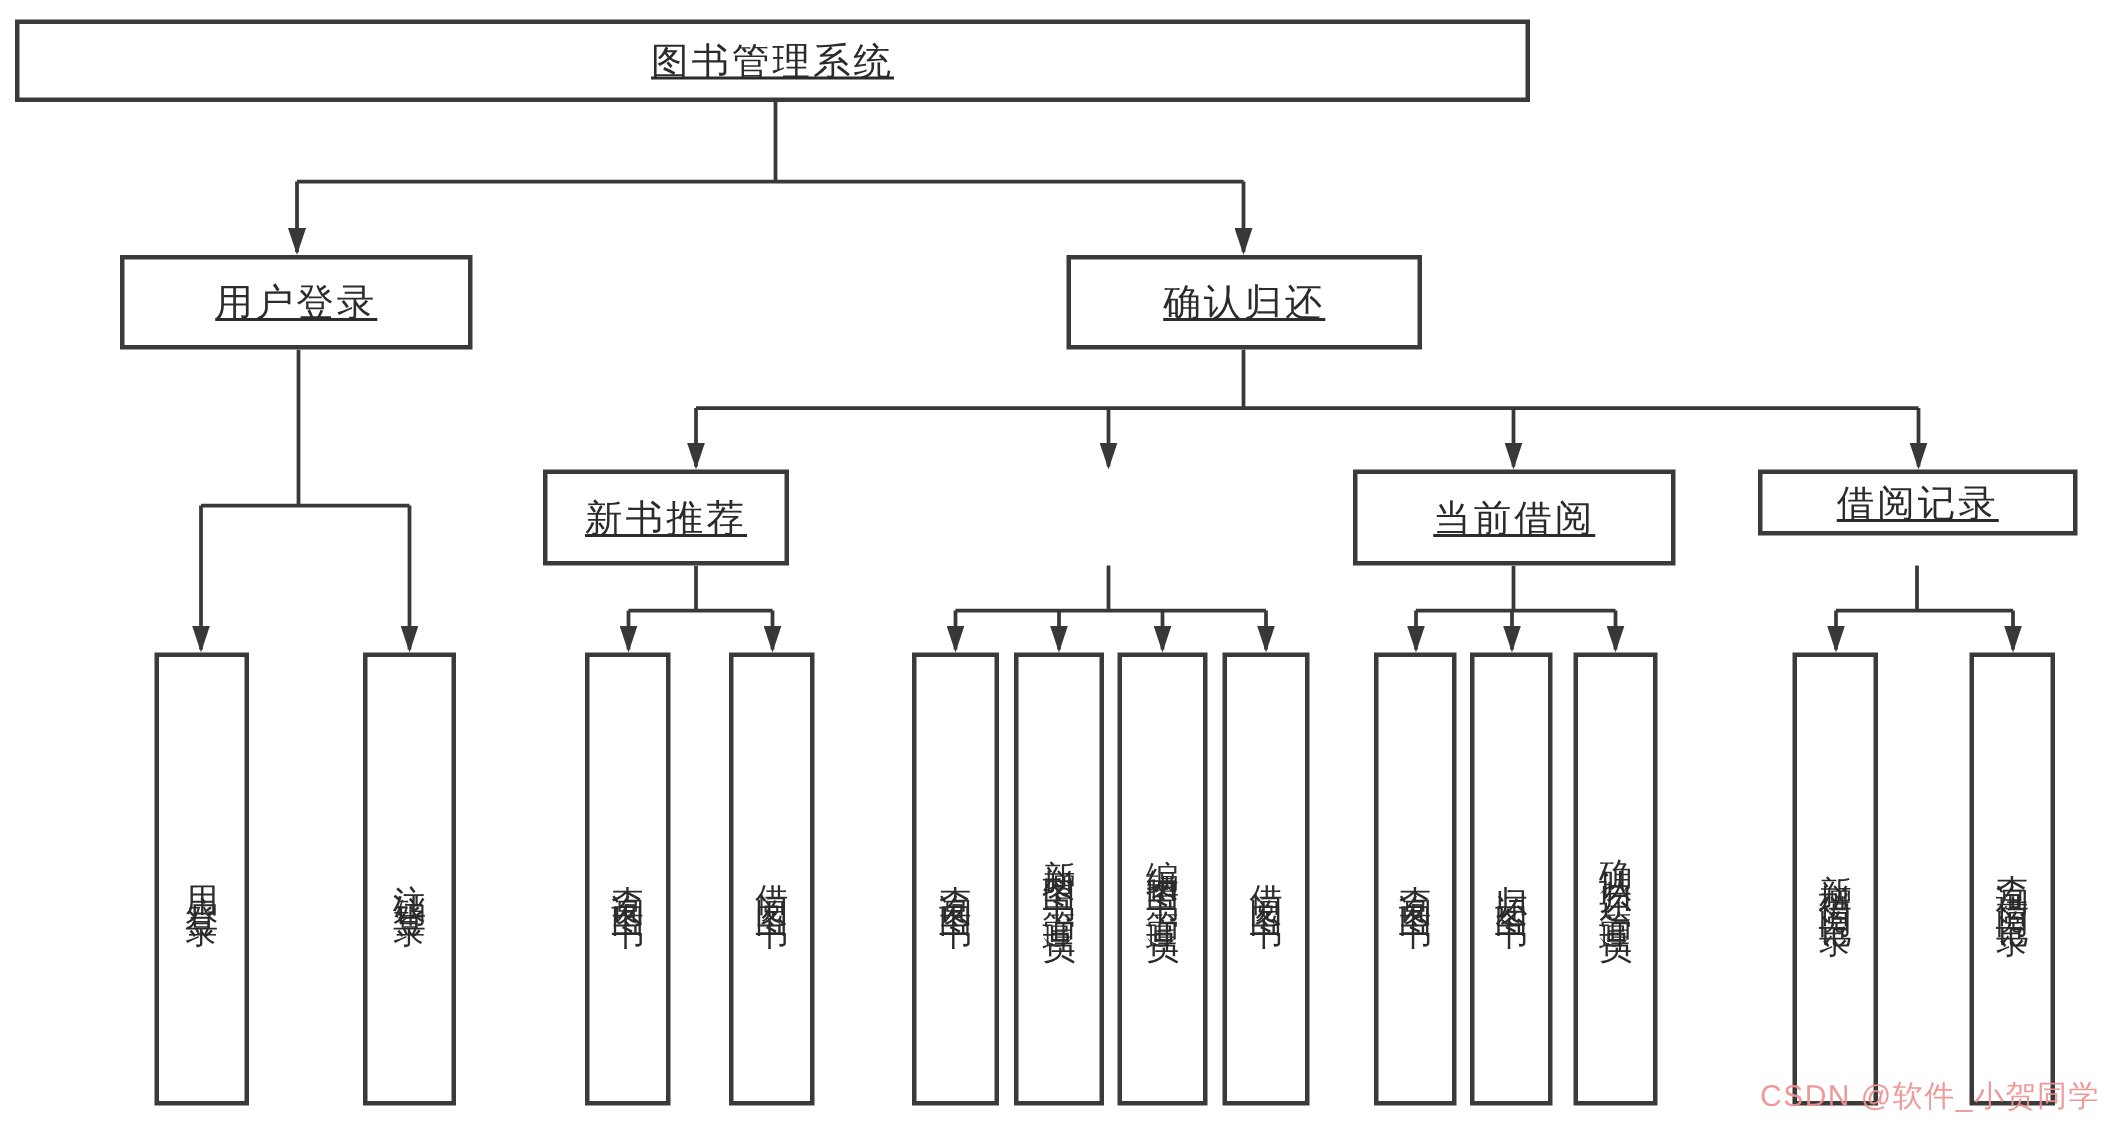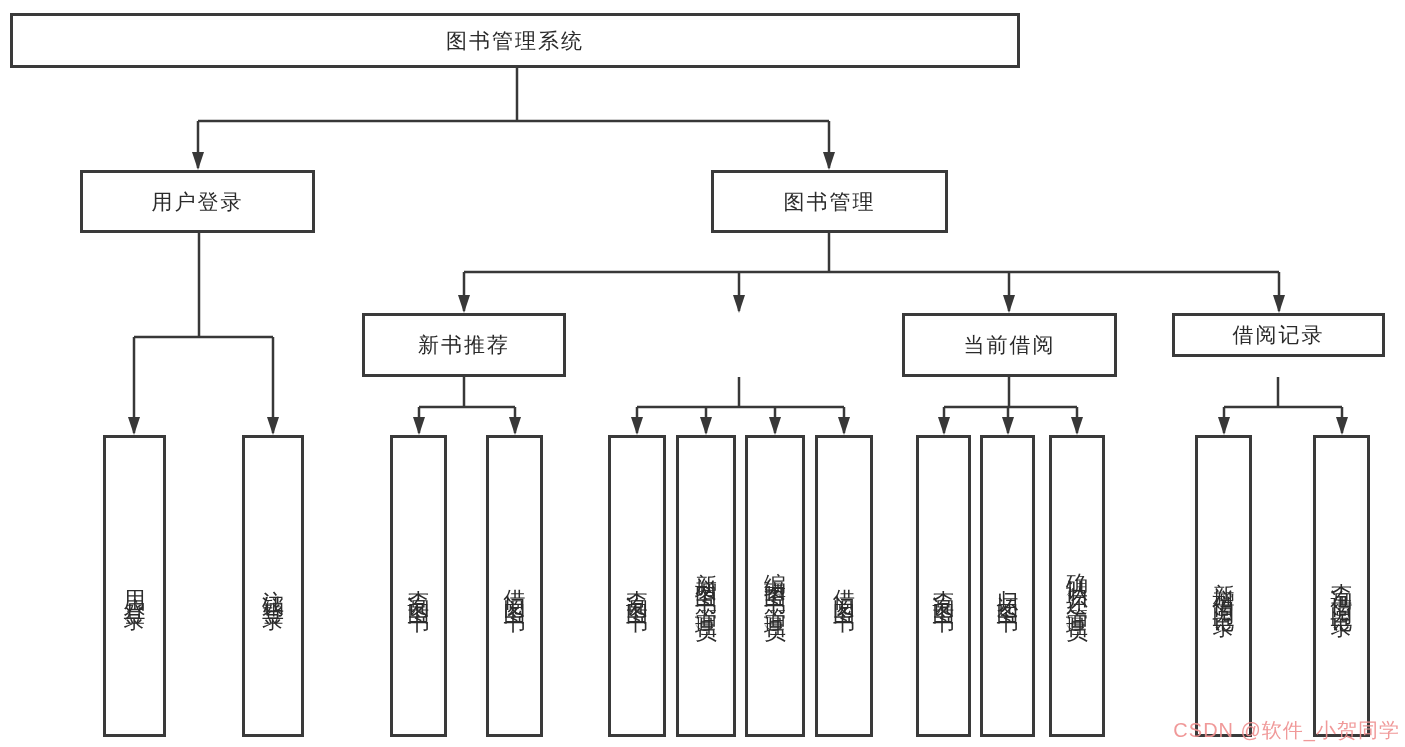--- a/index.html
+++ b/index.html
@@ -8,21 +8,21 @@
     font-family:"Liberation Sans",sans-serif;overflow:hidden;
   }
   #stage{position:absolute;left:0;top:0;width:1405px;height:747px;}
   svg.connectors{position:absolute;left:0;top:0;z-index:0;}
   .box{
     position:absolute;background:#ffffff;border:3px solid #3a3a3a;
     box-sizing:border-box;display:flex;align-items:center;justify-content:center;
     color:#2b2b2b;z-index:1;
   }
   .box .hlabel{
-    font-size:21px;letter-spacing:2px;white-space:nowrap;
+    font-size:25px;letter-spacing:2px;white-space:nowrap;text-decoration:underline;
   }
   .box .vlabel{
     writing-mode:vertical-rl;text-orientation:mixed;
     font-size:22px;letter-spacing:7px;line-height:1;white-space:nowrap;
   }
   .watermark{
     position:absolute;right:5px;bottom:3px;z-index:5;
     font-size:20px;letter-spacing:1px;color:#ef9191;opacity:.92;white-space:nowrap;
   }
 </style>
@@ -82,24 +82,24 @@
   </svg>
 
   <div class="box" style="left:10px;top:13px;width:1010px;height:55px;">
     <span class="hlabel">图书管理系统</span>
   </div>
 
   <div class="box" style="left:80px;top:170px;width:235px;height:63px;">
     <span class="hlabel">用户登录</span>
   </div>
   <div class="box" style="left:711px;top:170px;width:237px;height:63px;">
-    <span class="hlabel">图书管理</span>
+    <span class="hlabel">确认归还</span>
   </div>
 
-  <div class="box" style="left:362px;top:313px;width:204px;height:64px;">
+  <div class="box" style="left:362px;top:313px;width:164px;height:64px;">
     <span class="hlabel">新书推荐</span>
   </div>
   <div class="box" style="left:902px;top:313px;width:215px;height:64px;align-items:center;">
     <span class="hlabel">当前借阅</span>
   </div>
   <div class="box" style="left:1172px;top:313px;width:213px;height:44px;">
     <span class="hlabel">借阅记录</span>
   </div>
 
   <div class="box" style="left:103px;top:435px;width:63px;height:302px;">

